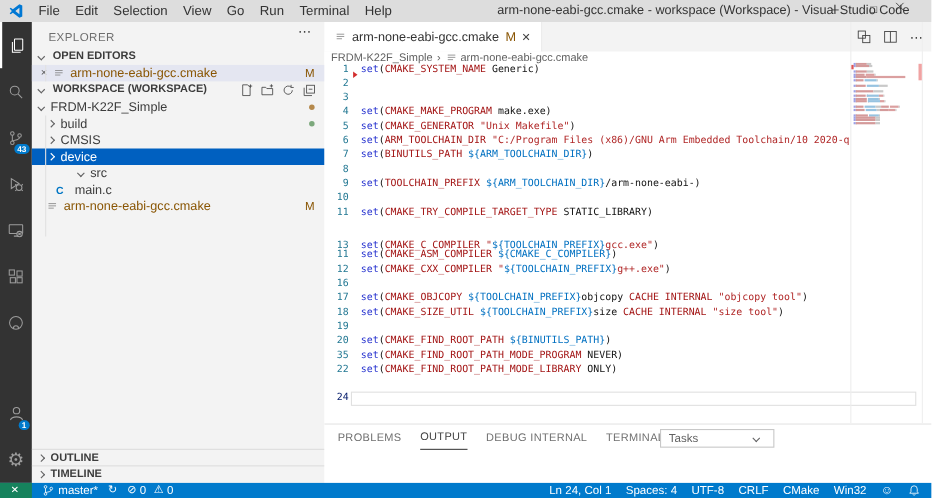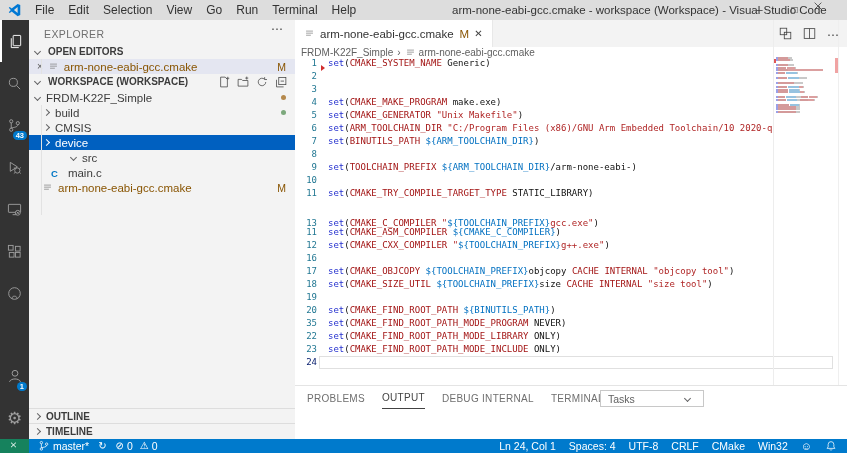--- a/index.html
+++ b/index.html
@@ -354,21 +354,20 @@
         <div class="cl" style="top: 197px;"><span class="ln">13</span><span class="lt"><span class="tok-c">set</span><span class="tok-p">(</span><span class="tok-a">CMAKE_C_COMPILER</span><span class="tok-p"> </span><span class="tok-s">"</span><span class="tok-v">${TOOLCHAIN_PREFIX}</span><span class="tok-s">gcc.exe"</span><span class="tok-p">)</span></span></div>
         <div class="cl" style="top: 206px;"><span class="ln">11</span><span class="lt"><span class="tok-c">set</span><span class="tok-p">(</span><span class="tok-a">CMAKE_ASM_COMPILER</span><span class="tok-p"> </span><span class="tok-v">${CMAKE_C_COMPILER}</span><span class="tok-p">)</span></span></div>
         <div class="cl" style="top: 219px;"><span class="ln">12</span><span class="lt"><span class="tok-c">set</span><span class="tok-p">(</span><span class="tok-a">CMAKE_CXX_COMPILER</span><span class="tok-p"> </span><span class="tok-s">"</span><span class="tok-v">${TOOLCHAIN_PREFIX}</span><span class="tok-s">g++.exe"</span><span class="tok-p">)</span></span></div>
         <div class="cl" style="top: 232px;"><span class="ln">16</span><span class="lt"></span></div>
         <div class="cl" style="top: 245px;"><span class="ln">17</span><span class="lt"><span class="tok-c">set</span><span class="tok-p">(</span><span class="tok-a">CMAKE_OBJCOPY</span><span class="tok-p"> </span><span class="tok-v">${TOOLCHAIN_PREFIX}</span><span class="tok-p">objcopy </span><span class="tok-a">CACHE INTERNAL</span><span class="tok-p"> </span><span class="tok-s">"objcopy tool"</span><span class="tok-p">)</span></span></div>
         <div class="cl" style="top: 258px;"><span class="ln">18</span><span class="lt"><span class="tok-c">set</span><span class="tok-p">(</span><span class="tok-a">CMAKE_SIZE_UTIL</span><span class="tok-p"> </span><span class="tok-v">${TOOLCHAIN_PREFIX}</span><span class="tok-p">size </span><span class="tok-a">CACHE INTERNAL</span><span class="tok-p"> </span><span class="tok-s">"size tool"</span><span class="tok-p">)</span></span></div>
         <div class="cl" style="top: 271px;"><span class="ln">19</span><span class="lt"></span></div>
         <div class="cl" style="top: 284px;"><span class="ln">20</span><span class="lt"><span class="tok-c">set</span><span class="tok-p">(</span><span class="tok-a">CMAKE_FIND_ROOT_PATH</span><span class="tok-p"> </span><span class="tok-v">${BINUTILS_PATH}</span><span class="tok-p">)</span></span></div>
         <div class="cl" style="top: 297px;"><span class="ln">35</span><span class="lt"><span class="tok-c">set</span><span class="tok-p">(</span><span class="tok-a">CMAKE_FIND_ROOT_PATH_MODE_PROGRAM</span><span class="tok-p"> NEVER)</span></span></div>
         <div class="cl" style="top: 310px;"><span class="ln">22</span><span class="lt"><span class="tok-c">set</span><span class="tok-p">(</span><span class="tok-a">CMAKE_FIND_ROOT_PATH_MODE_LIBRARY</span><span class="tok-p"> ONLY)</span></span></div>
-        <div class="cl" style="top: 323px;"><span class="ln">23</span><span class="lt"><span class="tok-c">set</span><span class="tok-p">(</span><span class="tok-a">CMAKE_FIND_ROOT_PATH_MODE_INCLUDE</span><span class="tok-p"> ONLY)</span></span></div>
         <div class="cur-box" style="top: 336px;"></div>
         <div class="cl" style="top: 336px;"><span class="ln cur">24</span><span class="lt"></span></div>
       </div>
     <div class="gut-marker"></div>
     <div class="mm-shadow"></div>
     <div class="minimap" id="minimap">
         <div class="mm-line" style="top: 0px;"><i style="width: 1.65px; background: rgb(154, 160, 232);"></i><i style="width: 0.55px; background: rgb(201, 201, 201);"></i><i style="width: 9.35px; background: rgb(212, 154, 154);"></i><i style="width: 4.95px; background: rgb(201, 201, 201);"></i></div>
         <div class="mm-line" style="top: 2.45px;"><i style="width: 1.65px; background: rgb(154, 160, 232);"></i><i style="width: 0.55px; background: rgb(201, 201, 201);"></i><i style="width: 12.1px; background: rgb(212, 154, 154);"></i><i style="width: 2.75px; background: rgb(201, 201, 201);"></i></div>
         <div class="mm-line" style="top: 4.9px;"></div>
         <div class="mm-line" style="top: 7.35px;"><i style="width: 1.65px; background: rgb(154, 160, 232);"></i><i style="width: 0.55px; background: rgb(201, 201, 201);"></i><i style="width: 9.9px; background: rgb(212, 154, 154);"></i><i style="width: 5.5px; background: rgb(201, 201, 201);"></i></div>

